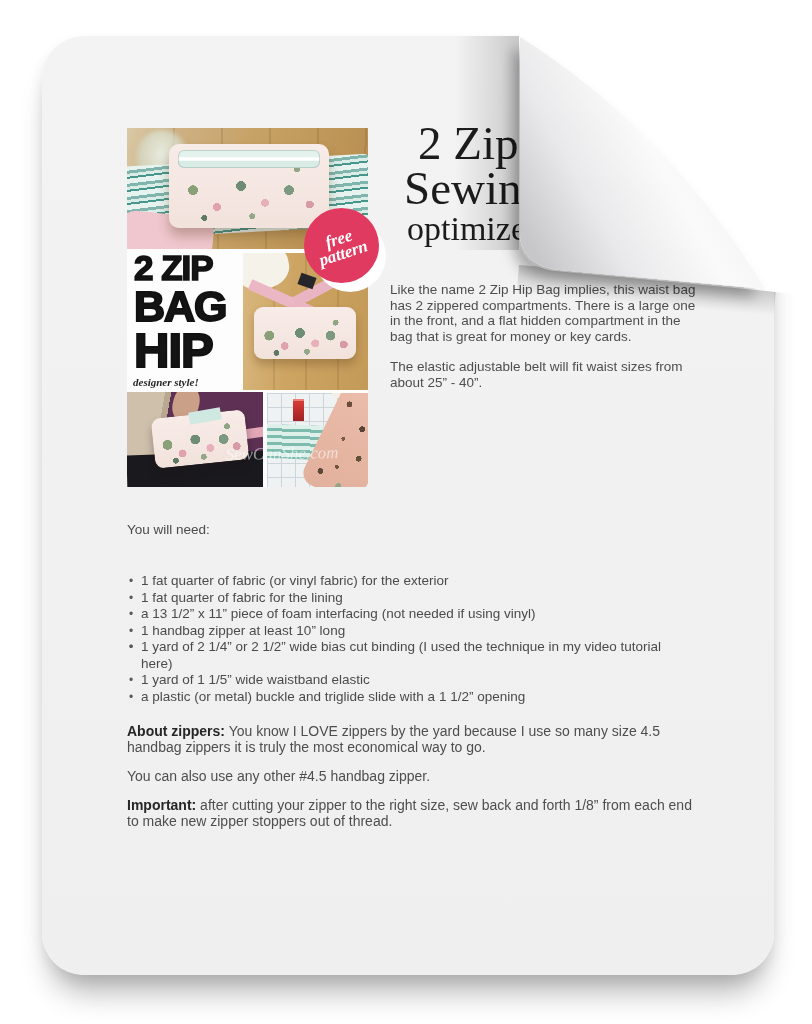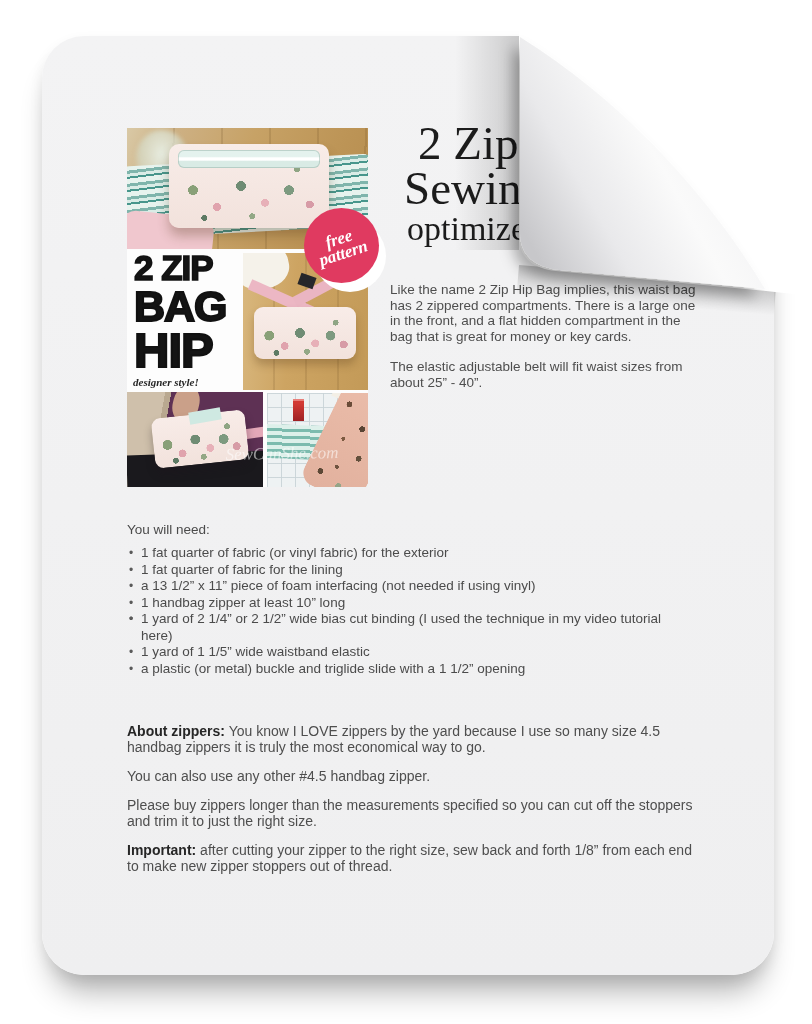--- a/index.html
+++ b/index.html
@@ -110,21 +110,21 @@
   
   .title{position:absolute;left:362px;top:84px;color:#1c1c1c;
     font-family:"Liberation Serif",serif;white-space:nowrap}
   .title-l1{font-size:47px;line-height:47px;padding-left:14px}
   .title-l2{font-size:47px;line-height:43px}
   .title-l3{font-size:34px;line-height:37px;padding-left:3px}
   .intro{position:absolute;left:348px;top:246px;width:306px;
     font-size:13.5px;line-height:15.5px;color:#4e4e4e}
   .intro p{margin:0 0 15px}
   .materials{position:absolute;left:85px;top:486px;width:566px;color:#4b4b4b;font-size:13.5px}
-  .mat-heading{line-height:16px;margin-bottom:7px}
+  .mat-heading{line-height:16px;margin-bottom:35px}
   .mat-item{position:relative;padding-left:14px;line-height:16.5px}
   .mat-item .bullet{position:absolute;left:2px;top:0;font-size:12px;color:#5a5a5a}
   .notes{position:absolute;left:85px;top:687px;width:574px;font-size:14px;line-height:16px;color:#4e4e4e}
   .notes p{margin:0 0 13px}
   .nlabel{font-weight:bold;color:#262626}
   
   .fold-shadow-v{position:absolute;left:413px;top:0;width:64px;height:214px;
     background:linear-gradient(to right,rgba(0,0,0,0),rgba(0,0,0,.17))}
   .fold-shadow-h{position:absolute;left:477px;top:229px;width:258px;height:30px;
     transform:rotate(4.6deg);transform-origin:left top;
@@ -210,21 +210,20 @@
     <div class="mat-item"><span class="bullet">•</span><span>1 handbag zipper at least 10” long</span></div>
     <div class="mat-item"><span class="bullet">•</span></div>
     <div class="mat-item"><span class="bullet">•</span><span>1 yard of 2 1/4” or 2 1/2” wide bias cut binding (I used the technique in my video tutorial here)</span></div>
     <div class="mat-item"><span class="bullet">•</span><span>1 yard of 1 1/5” wide waistband elastic</span></div>
     <div class="mat-item"><span class="bullet">•</span><span>a plastic (or metal) buckle and triglide slide with a 1 1/2” opening</span></div>
   </div>
 
   <div class="notes">
     <p><span class="nlabel">About zippers:</span> <span>You know I LOVE zippers by the yard because I use so many size 4.5 handbag zippers it is truly the most economical way to go.</span></p>
     <p><span>You can also use any other #4.5 handbag zipper.</span></p>
-    <p><span>Please buy zippers longer than the measurements specified so you can cut off the stoppers and trim it to just the right size.</span></p>
     <p><span class="nlabel">Important:</span> <span>after cutting your zipper to the right size, sew back and forth 1/8” from each end to make new zipper stoppers out of thread.</span></p>
   </div>
 
   <div class="fold-shadow-v"></div>
   <div class="fold-shadow-h"></div>
 </div>
 
 <svg class="curl-svg" width="812" height="1024" viewBox="0 0 812 1024">
   <defs>
     <linearGradient id="flapGrad" gradientUnits="userSpaceOnUse" x1="528" y1="240" x2="742" y2="120">

